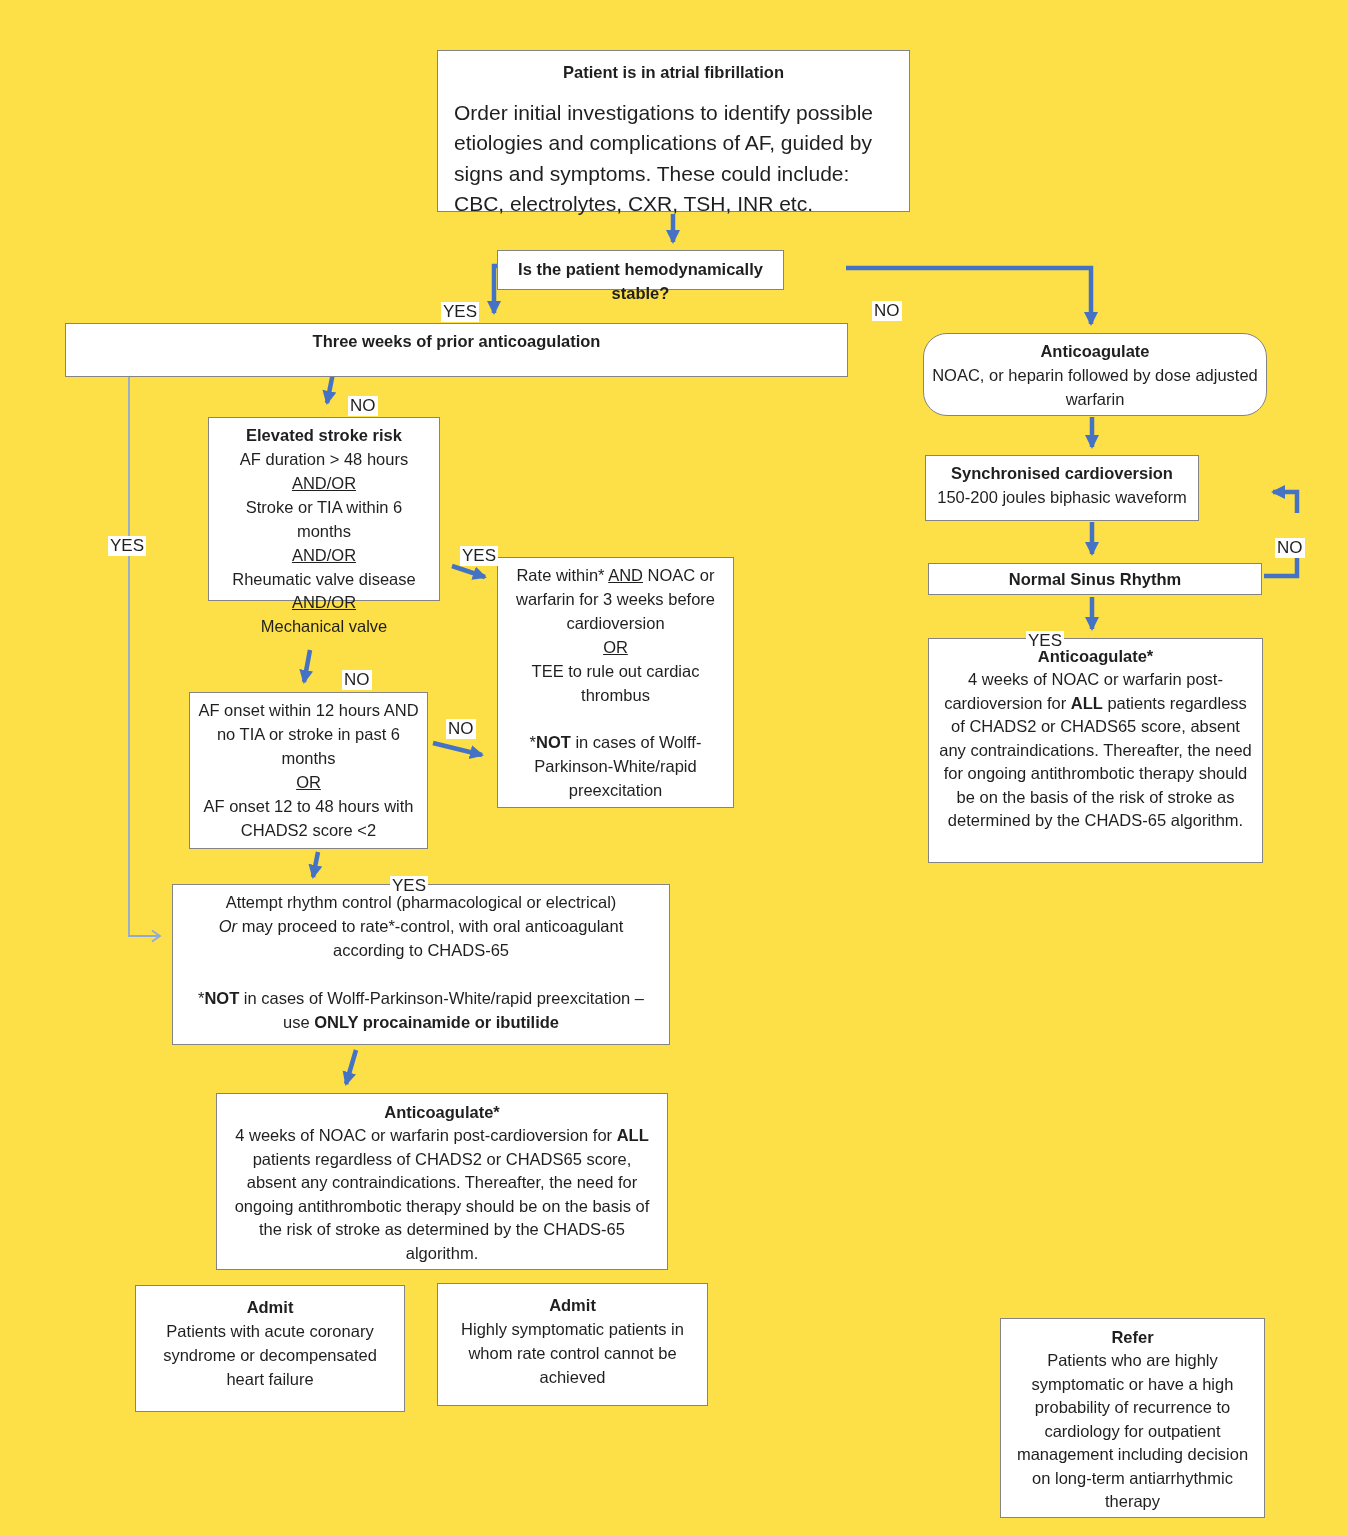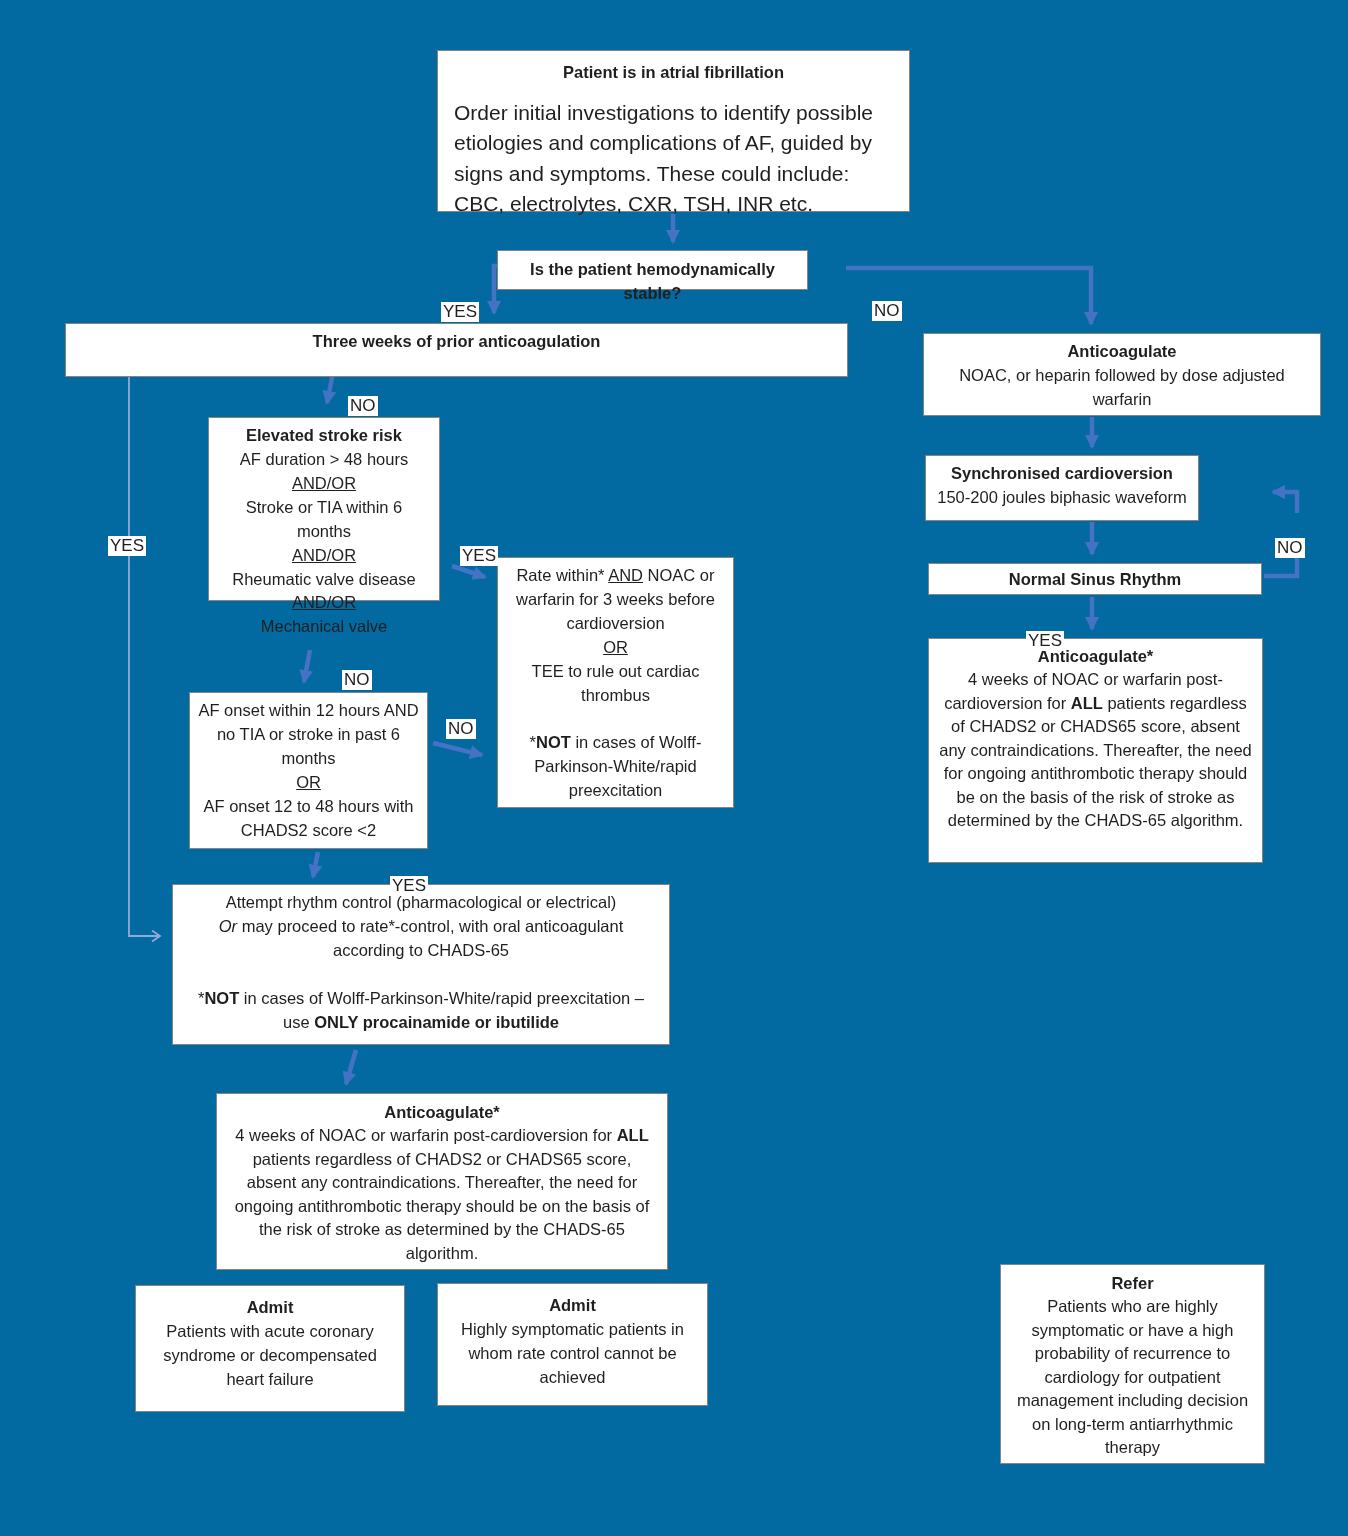--- a/index.html
+++ b/index.html
@@ -1,17 +1,17 @@
 <!DOCTYPE html>
 <html><head>
 <meta charset="utf-8">
 <style>
   html,body{margin:0;padding:0;background:#ffffff;}
   #canvas{
-    position:relative;width:1348px;height:1536px;background:#0369a1;
+    position:relative;width:1348px;height:1536px;background:#fde047;
     font-family:"Liberation Sans","DejaVu Sans",sans-serif;color:#1f1f1f;
     overflow:hidden;
   }
   .box{
     position:absolute;box-sizing:border-box;background:#ffffff;
     border:1.6px solid #848484;font-size:16.5px;line-height:1.45;
     text-align:center;padding:6px 8px;
   }
   .box .title{font-weight:bold;display:block;}
   .b{font-weight:bold;margin-top:43px;}
@@ -52,21 +52,21 @@
       <path d="M1297,513 L1297,492 L1273,492" marker-end="url(#arr)"></path>
     </g>
     <path d="M129,361 L129,936 L160,936" fill="none" stroke="#8EAADB" stroke-width="1.8" marker-end="url(#chev)"></path>
   </svg>
 
   <div class="box" style="left:437px;top:50px;width:473px;height:162px;padding-top:10px;">
     <span class="title">Patient is in atrial fibrillation</span>
     <div class="top-body">Order initial investigations to identify possible etiologies and complications of AF, guided by signs and symptoms. These could include: CBC, electrolytes, CXR, TSH, INR etc.</div>
   </div>
 
-  <div class="box" style="left:497px;top:250px;width:311px;height:40px;padding-top:7px;">
+  <div class="box" style="left:497px;top:250px;width:287px;height:40px;padding-top:7px;">
     <span class="title">Is the patient hemodynamically stable?</span>
   </div>
 
   <div class="box" style="left:65px;top:323px;width:783px;height:54px;padding-top:6px;">
     <span class="title">Three weeks of prior anticoagulation</span>
   </div>
 
   <div class="box" style="left:208px;top:417px;width:232px;height:184px;">
     <span class="title">Elevated stroke risk</span>
     <span><span>AF duration &gt; 48 hours</span><br><span class="u">AND/OR</span><br><span>Stroke or TIA within 6 months</span><br><span class="u">AND/OR</span><br><span>Rheumatic valve disease</span><br><span class="u">AND/OR</span><br><span>Mechanical valve</span></span>
@@ -82,21 +82,21 @@
 
   <div class="box" style="left:172px;top:884px;width:498px;height:161px;padding:6px 10px;">
     <span><span>Attempt rhythm control (pharmacological or electrical)</span><br><span class="i">Or</span><span> may proceed to rate*-control, with oral anticoagulant according to CHADS-65</span><br><span>&nbsp;</span><br><span>*</span><span class="b">NOT</span><span> in cases of Wolff-Parkinson-White/rapid preexcitation – use </span><span class="b">ONLY procainamide or ibutilide</span></span>
   </div>
 
   <div class="box" style="left:216px;top:1093px;width:452px;height:177px;line-height:1.42;padding:7px 10px;">
     <span class="title">Anticoagulate*</span>
     <span><span>4 weeks of NOAC or warfarin post-cardioversion for </span><span class="b">ALL</span><span> patients regardless of CHADS2 or CHADS65 score, absent any contraindications.  Thereafter, the need for ongoing antithrombotic therapy should be on the basis of the risk of stroke as determined by the CHADS-65 algorithm.</span></span>
   </div>
 
-  <div class="box" style="left:923px;top:333px;width:398px;height:83px;">
+  <div class="box" style="left:923px;top:333px;width:344px;height:83px;border-radius:24px;">
     <span class="title">Anticoagulate</span>
     <span>NOAC, or heparin followed by dose adjusted warfarin</span>
   </div>
 
   <div class="box" style="left:925px;top:455px;width:274px;height:66px;">
     <span class="title">Synchronised cardioversion</span>
     <span>150-200 joules biphasic waveform</span>
   </div>
 
   <div class="box" style="left:928px;top:563px;width:334px;height:32px;padding-top:4px;">
@@ -112,21 +112,21 @@
     <span class="title">Admit</span>
     <span>Patients with acute coronary syndrome or decompensated heart failure</span>
   </div>
 
   <div class="box" style="left:437px;top:1283px;width:271px;height:123px;padding-top:10px;">
     <span class="title">Admit</span>
     <span>Highly symptomatic patients in whom rate control cannot be achieved</span>
   </div>
 
 
-  <div class="box" style="left:1000px;top:1264px;width:265px;height:200px;line-height:1.42;padding-top:7px;">
+  <div class="box" style="left:1000px;top:1318px;width:265px;height:200px;line-height:1.42;padding-top:7px;">
     <span class="title">Refer</span>
     <span>Patients who are highly symptomatic or have a high probability of recurrence to cardiology for outpatient management including decision on long-term antiarrhythmic therapy</span>
   </div>
 
   <div class="lbl" style="left:441px;top:282px;">YES</div>
   <div class="lbl" style="left:872px;top:281px;">NO</div>
   <div class="lbl" style="left:348px;top:376px;">NO</div>
   <div class="lbl" style="left:108px;top:516px;">YES</div>
   <div class="lbl" style="left:460px;top:526px;">YES</div>
   <div class="lbl" style="left:342px;top:650px;">NO</div>

